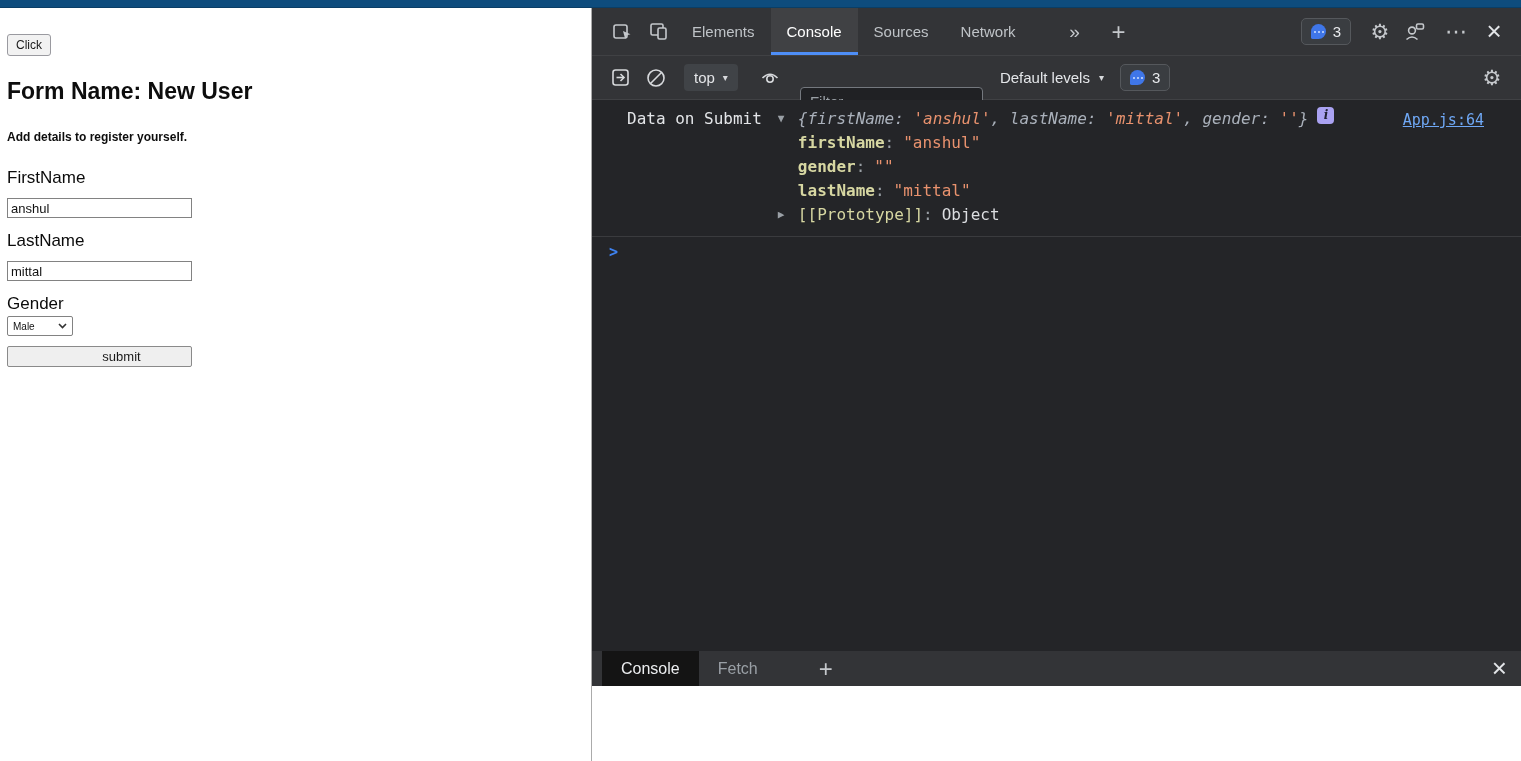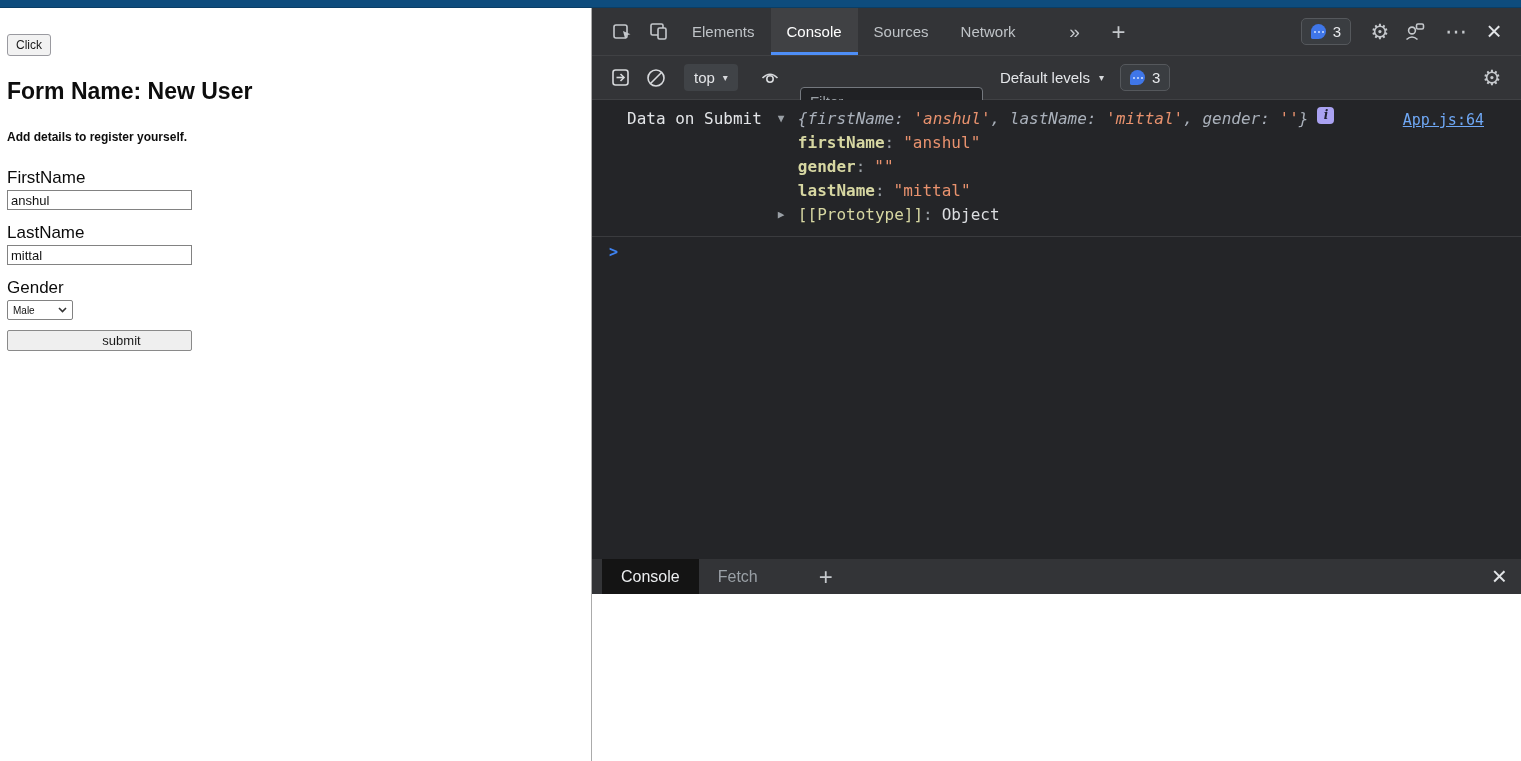--- a/index.html
+++ b/index.html
@@ -15,34 +15,34 @@
              background:#fff; border-right:1px solid #ababab; padding:0 10px 0 7px;
              color:#111; overflow:hidden; }
   .wp-h1 { margin-top:21px; font-size:29px; font-weight:800; letter-spacing:-0.5px; color:#0d0d0d; }
   .wp-click-btn { margin-top:26px; display:inline-block; font-size:12px; color:#1a1a1a;
                   background:#f2f2f2; border:1px solid #9a9aa0; border-radius:3px;
                   padding:3px 8px; cursor:pointer; }
   .wp-h2 { margin-top:22px; font-size:23px; font-weight:800; color:#0d0d0d; }
   .wp-sub { margin-top:25px; font-size:12px; font-weight:bold; color:#0d0d0d; }
   .fld-label { margin-top:13px; font-size:17px; color:#0b0b0b; }
   .fld-label.first { margin-top:24px; }
-  .fld-input { display:block; margin-top:2px; width:185px; height:20px;
+  .fld-input { display:block; margin-top:10px; width:185px; height:20px;
                border:1px solid #828282; background:#fff; font-size:13px;
                padding:0 3px; color:#111; border-radius:0; }
   .fld-select { margin-top:2px; width:66px; height:20px; border:1px solid #828282;
                 border-radius:2px; background:#fff; display:inline-flex;
                 align-items:center; justify-content:space-between; padding:0 5px;
                 font-size:10px; color:#111; cursor:default; }
   .submit-btn { display:block; margin-top:10px; width:185px; height:21px;
                 background:#efefef; border:1px solid #8a8a8a; border-radius:2px;
                 font-size:13px; color:#1a1a1a; text-align:center; line-height:19px;
                 cursor:pointer;padding-left:44px; }
 
   
-  .devtools { position:absolute; left:592px; top:8px; width:929px; height:586px;
+  .devtools { position:absolute; left:592px; top:8px; width:929px; height:678px;
               background:#b91c1c; display:flex; flex-direction:column;
               color:#c5c8cc; font-size:15px; }
 
   
   .dt-tabbar { height:48px; flex:0 0 48px; background:#333437;
                border-bottom:1px solid #404144; display:flex; align-items:stretch; }
   .tb-icon { width:36px; display:flex; align-items:center; justify-content:center; color:#c5c8cc; }
   .tb-icon svg { stroke:#c5c8cc; fill:none; stroke-width:1.6; }
   .tb-icon.first { margin-left:12px; }
   .dt-tab { padding:0 16px; display:flex; align-items:center; color:#bfc3c7; cursor:pointer; }

